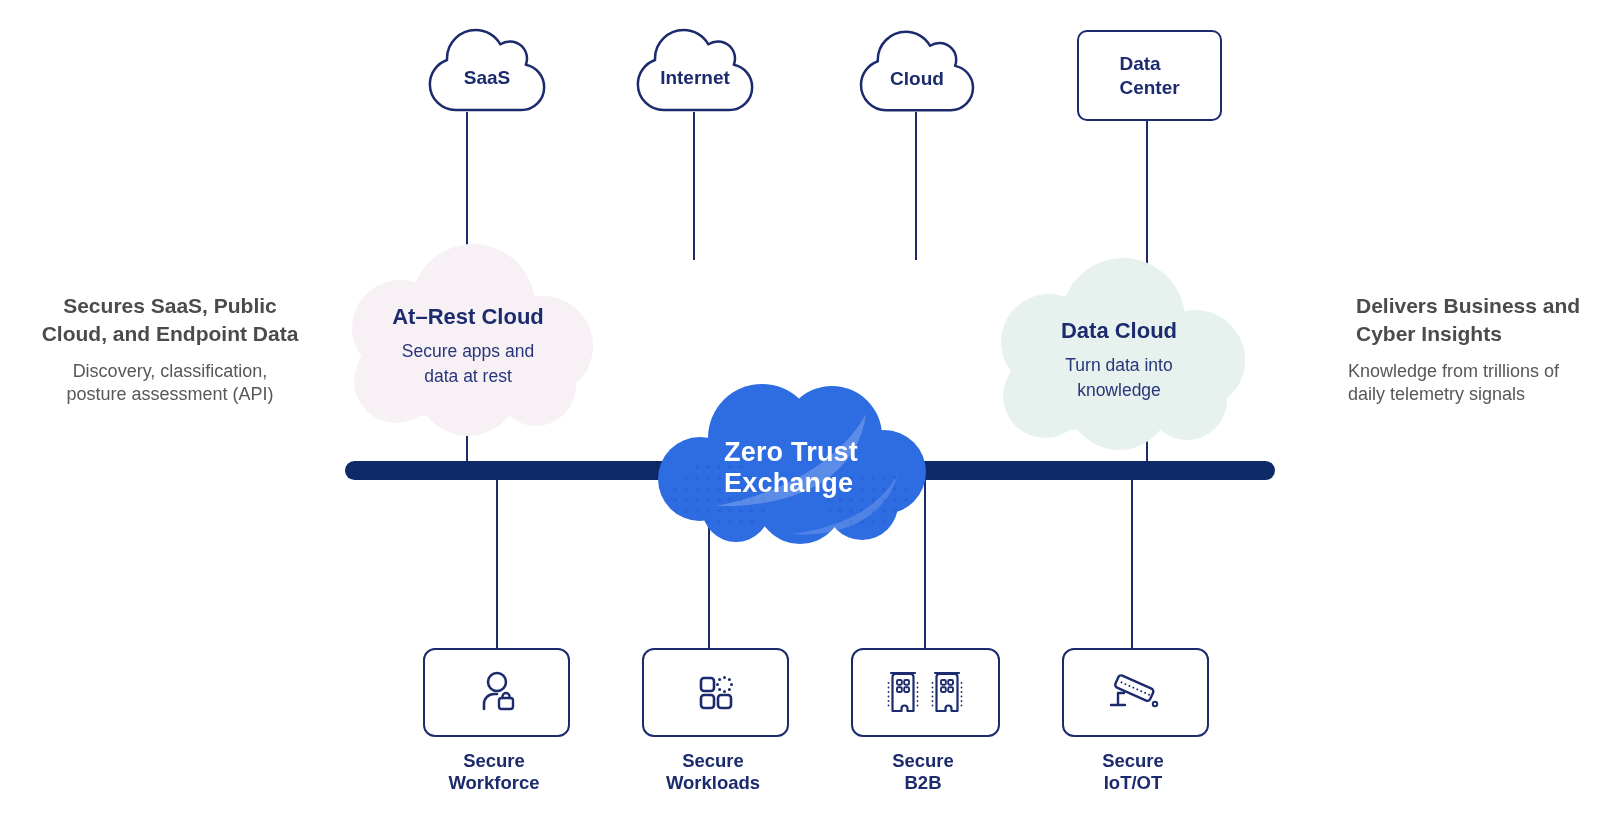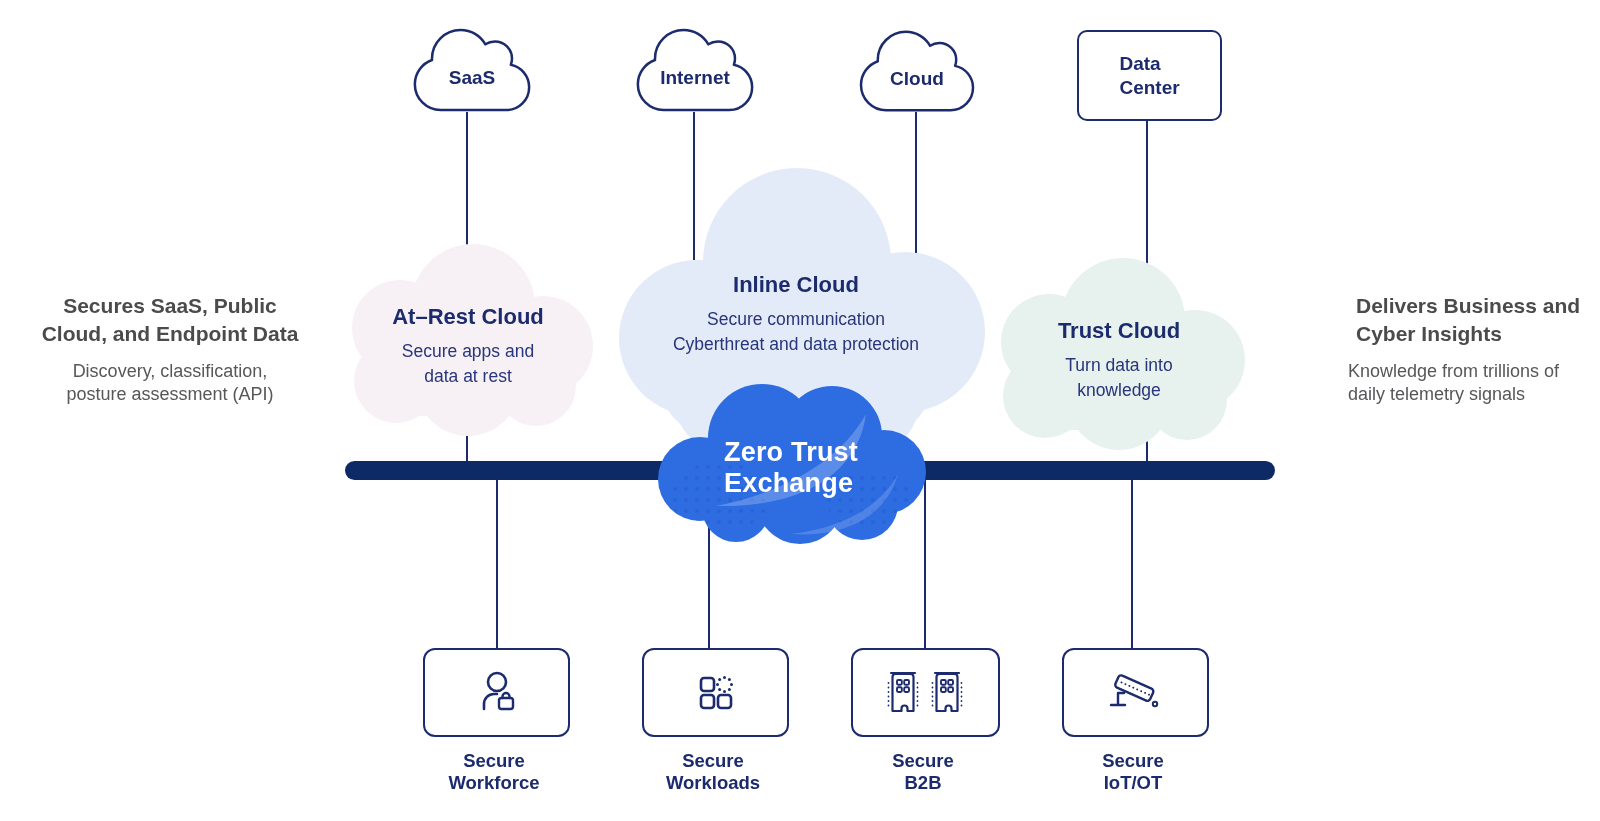--- a/index.html
+++ b/index.html
@@ -66,21 +66,21 @@
 
   <div class="vline" style="left:466px; top:112px; height:349px;"></div>
   <div class="vline" style="left:693px; top:112px; height:148px;"></div>
   <div class="vline" style="left:915px; top:112px; height:148px;"></div>
   <div class="vline" style="left:1146px; top:115px; height:346px;"></div>
   <div class="vline" style="left:496px; top:478px; height:170px;"></div>
   <div class="vline" style="left:708px; top:478px; height:170px;"></div>
   <div class="vline" style="left:924px; top:478px; height:170px;"></div>
   <div class="vline" style="left:1131px; top:478px; height:170px;"></div>
 
-  <div class="cloud-sm" style="left:406px; top:20px; width:132px; height:100px;">
+  <div class="cloud-sm" style="left:421px; top:20px; width:132px; height:100px;">
     <svg viewBox="-24 -24 688 560">
       <path class="icon-stroke" stroke-width="2.5" vector-effect="non-scaling-stroke" fill="#ffffff" d="M0 336c0 79.5 64.5 144 144 144h368c70.7 0 128-57.3 128-128 0-61.9-44-113.6-102.4-125.4 4.1-10.7 6.4-22.4 6.4-34.6 0-53-43-96-96-96-19.7 0-38.1 6-53.3 16.2C367 64.2 315.3 32 256 32c-88.4 0-160 71.6-160 160 0 2.7 .1 5.4 .2 8.1C40.2 219.8 0 273.2 0 336z"></path>
     </svg>
     <div class="lbl">SaaS</div>
   </div>
 
   <div class="cloud-sm" style="left:850px; top:22px; width:134px; height:98px;">
     <svg viewBox="-24 -24 688 560">
       <path class="icon-stroke" stroke-width="2.5" vector-effect="non-scaling-stroke" fill="#ffffff" d="M0 336c0 79.5 64.5 144 144 144h368c70.7 0 128-57.3 128-128 0-61.9-44-113.6-102.4-125.4 4.1-10.7 6.4-22.4 6.4-34.6 0-53-43-96-96-96-19.7 0-38.1 6-53.3 16.2C367 64.2 315.3 32 256 32c-88.4 0-160 71.6-160 160 0 2.7 .1 5.4 .2 8.1C40.2 219.8 0 273.2 0 336z"></path>
     </svg>
@@ -111,52 +111,35 @@
         <rect x="30" y="100" width="200" height="80" rx="40"></rect>
       </g>
     </svg>
     <div class="txt" style="top:68px;">
       <div class="title">At–Rest Cloud</div>
       <div class="body">Secure apps and
 data at rest</div>
     </div>
   </div>
 
-  <div class="cloud-mid" style="left:605px; top:160px; width:382px; height:303px;">
-    <svg viewBox="0 0 382 303">
-      <g fill="#e4ebf8">
-        <circle cx="92" cy="178" r="78"></circle>
-          <circle cx="192" cy="102" r="94"></circle>
-          <circle cx="300" cy="172" r="80"></circle>
-        <circle cx="130" cy="235" r="62"></circle>
-          <circle cx="255" cy="238" r="60"></circle>
-        <rect x="55" y="165" width="272" height="112" rx="56"></rect>
-      </g>
-    </svg>
-    <div class="txt" style="top:112px;">
-      <div class="title">Inline Cloud</div>
-      <div class="body">Secure communication
-Cyberthreat and data protection</div>
-    </div>
-  </div>
 
   <div class="cloud-mid" style="left:985px; top:248px; width:268px; height:208px;">
     <svg viewBox="0 0 268 208">
       <g fill="#e7f1ed">
         <circle cx="64" cy="94" r="48"></circle>
           <circle cx="138" cy="72" r="62"></circle>
           <circle cx="210" cy="112" r="50"></circle>
         <circle cx="60" cy="148" r="42"></circle>
           <circle cx="134" cy="150" r="52"></circle>
           <circle cx="202" cy="152" r="40"></circle>
         <rect x="32" y="102" width="206" height="80" rx="40"></rect>
       </g>
     </svg>
     <div class="txt" style="top:70px;">
-      <div class="title">Trust Cloud</div>
+      <div class="title">Data Cloud</div>
       <div class="body">Turn data into
 knowledge</div>
     </div>
   </div>
 
   <div class="bar"></div>
 
   <div class="zte">
     <svg viewBox="0 0 282 170">
       <defs>

